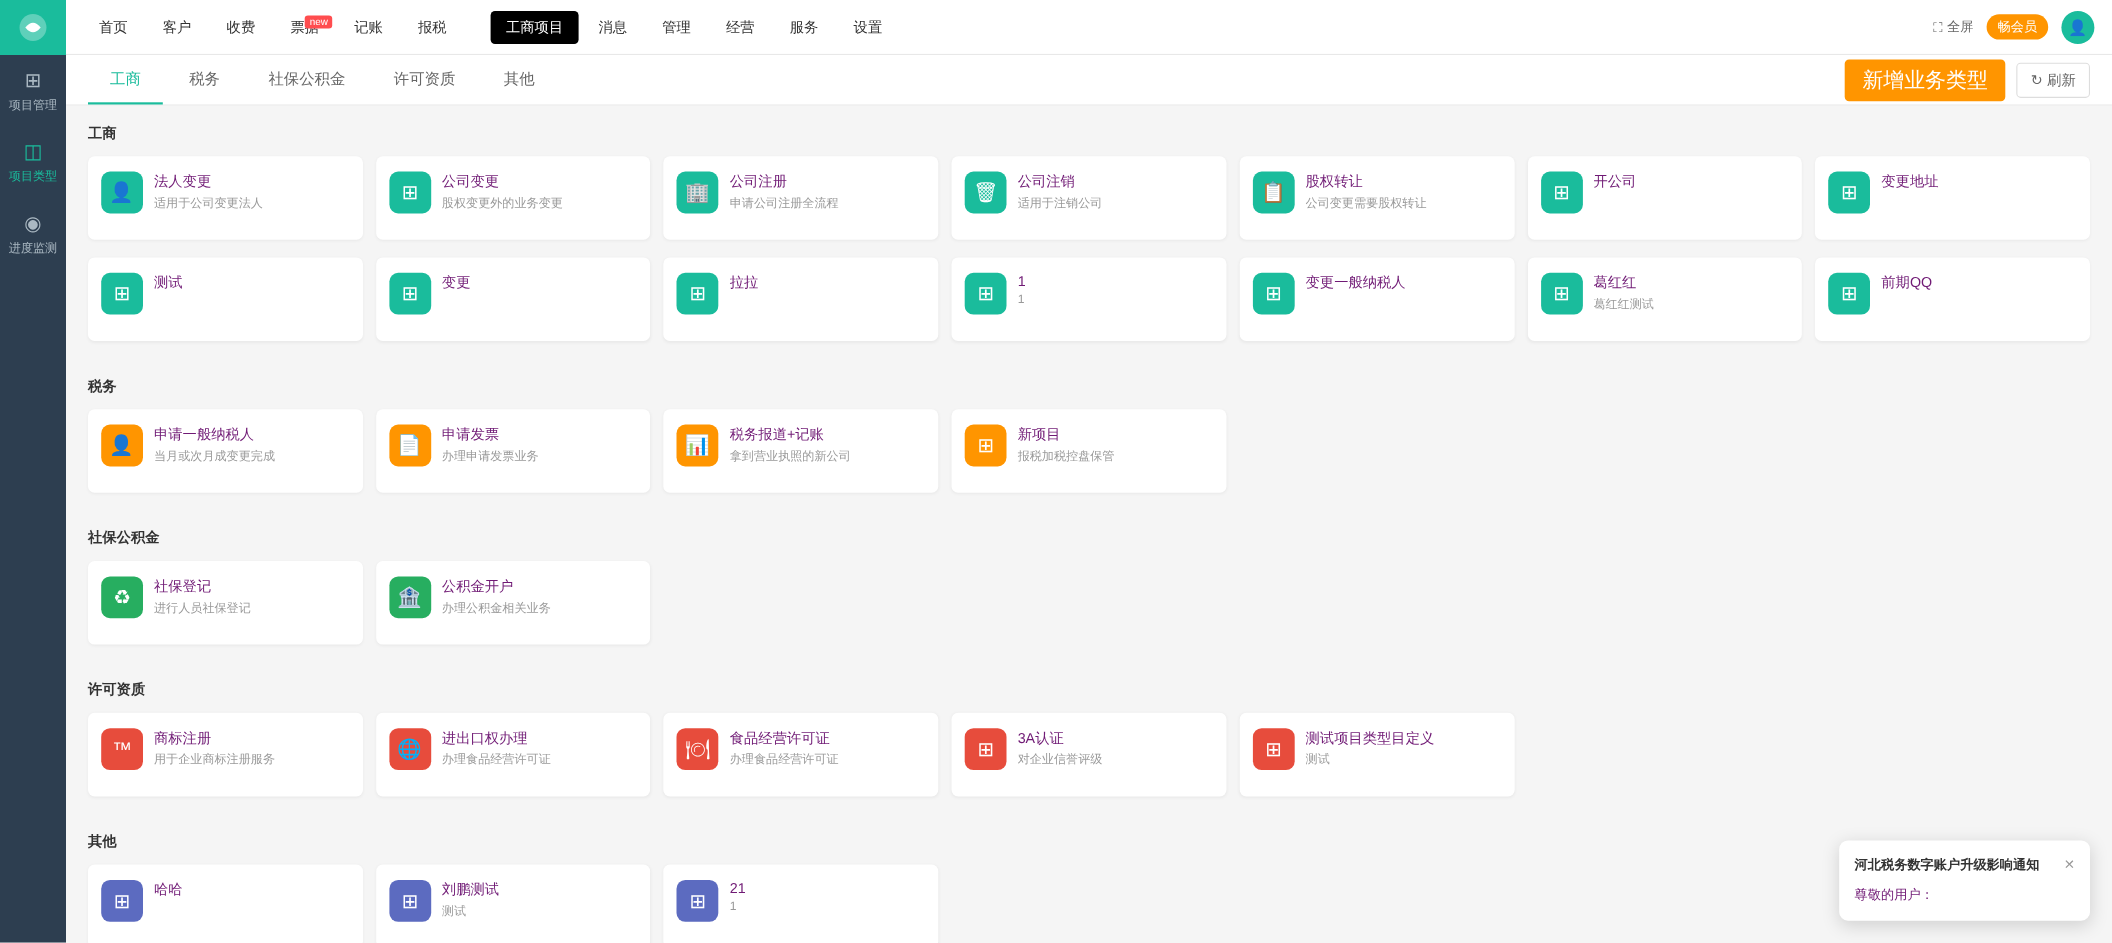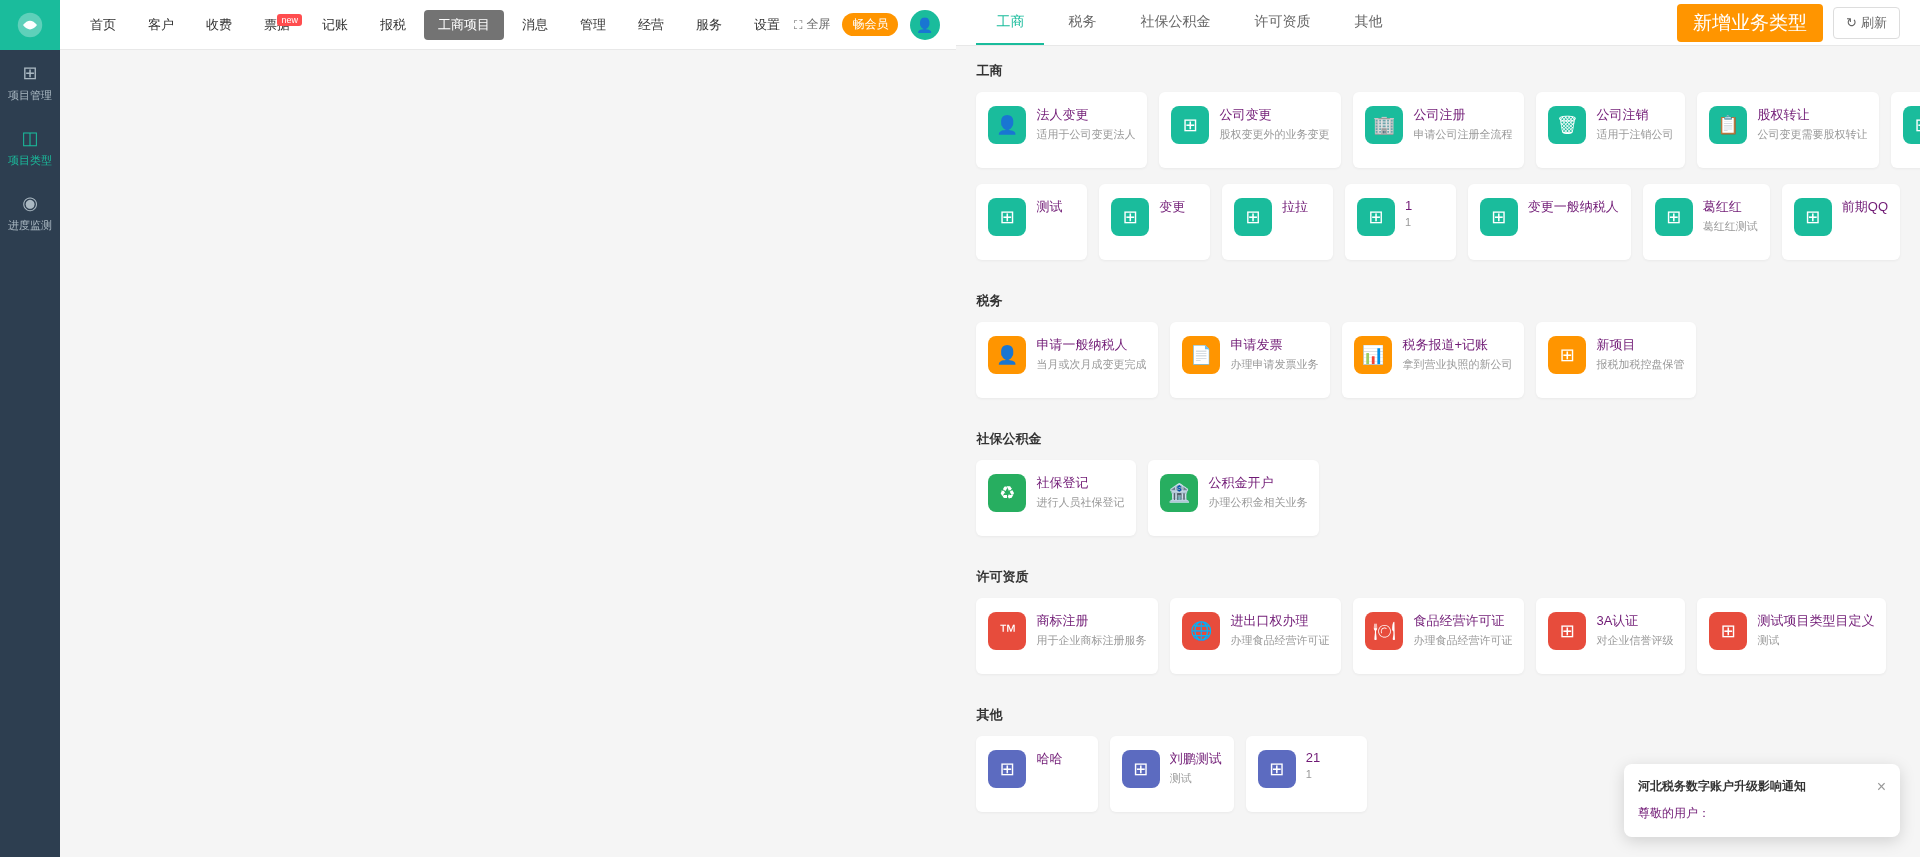--- a/index.html
+++ b/index.html
@@ -33,42 +33,42 @@
       align-items: center;
       color: #aab8c2;
       cursor: pointer;
       font-size: 11px;
       gap: 4px;
     }
     .sidebar-item.active { color: #1abc9c; }
     .sidebar-icon { font-size: 18px; }
 
     
-    .main-area { flex: 1; display: flex; flex-direction: row; overflow: hidden; }
+    .main-area { flex: 1; display: flex; flex-direction: column; overflow: hidden; }
 
     
     .top-nav {
       height: 50px;
       background: #fff;
       display: flex;
       align-items: center;
       padding: 0 16px;
       border-bottom: 1px solid #e8e8e8;
       flex-shrink: 0;
     }
     .nav-items { display: flex; align-items: center; gap: 4px; flex: 1; }
     .nav-item {
       padding: 6px 14px;
       color: #333;
       cursor: pointer;
       font-size: 13px;
       border-radius: 3px;
       position: relative;
     }
-    .nav-item.active { background: #737373; color: #fff; border-radius: 4px; }
+    .nav-item.active { background: #000000; color: #fff; border-radius: 4px; margin-left: 22px; }
     .nav-badge {
       position: absolute;
       top: 4px;
       right: 2px;
       background: #ff4d4f;
       color: #fff;
       font-size: 9px;
       padding: 1px 4px;
       border-radius: 3px;
     }
@@ -159,21 +159,21 @@
     }
     .card-info { flex: 1; min-width: 0; }
     .card-name { font-size: 13px; color: #701a75; font-weight: 500; white-space: nowrap; overflow: hidden; text-overflow: ellipsis; }
     .card-desc { font-size: 11px; color: #999; margin-top: 3px; white-space: nowrap; overflow: hidden; text-overflow: ellipsis; }
 
     
     .notification-popup {
       position: fixed;
       bottom: 20px;
       right: 20px;
-      width: 276px;
+      width: 228px;
       background: #fff;
       border-radius: 8px;
       box-shadow: 0 4px 16px rgba(0,0,0,0.15);
       padding: 14px;
       font-size: 12px;
       color: #333;
     }
     .notification-header { display: flex; justify-content: space-between; margin-bottom: 8px; }
     .notification-close { cursor: pointer; color: #999; font-size: 16px; }
     .notification-title { font-weight: bold; color: #333; }

